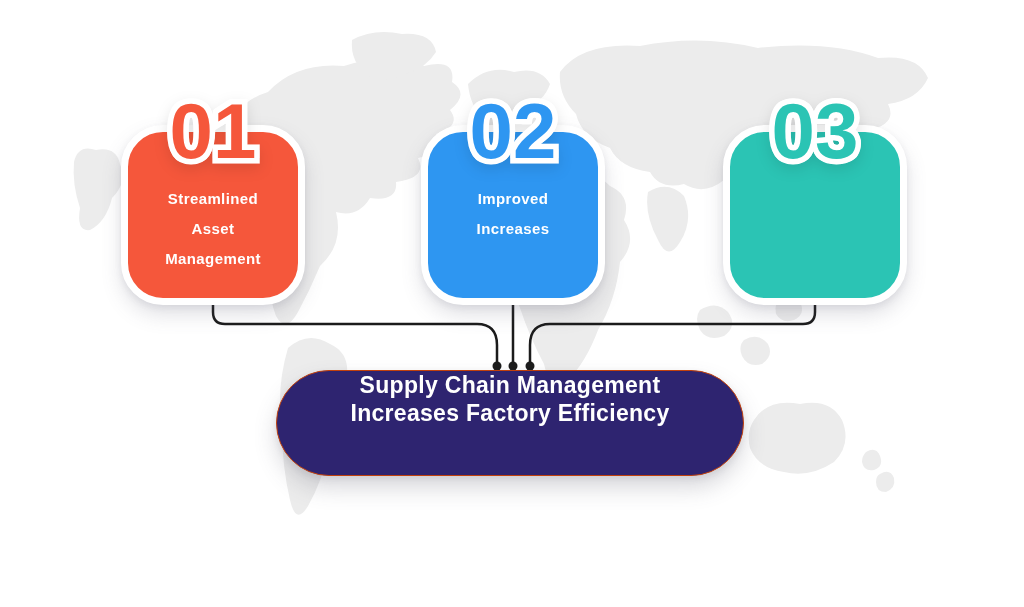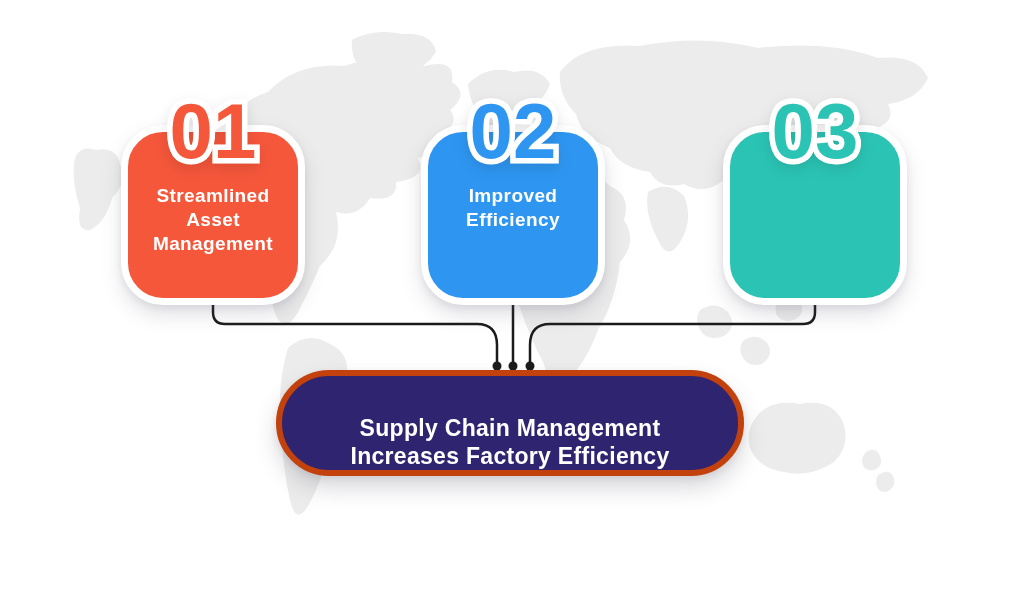--- a/index.html
+++ b/index.html
@@ -32,30 +32,30 @@
     position:absolute;left:0;right:0;top:0;
     color:var(--accent,#ccc);
     -webkit-text-stroke:11px #ffffff;
     text-shadow:0 5px 0 #fff,0 -5px 0 #fff,5px 0 0 #fff,-5px 0 0 #fff,
                 4px 4px 0 #fff,-4px 4px 0 #fff,4px -4px 0 #fff,-4px -4px 0 #fff;
   }
   .num-fill{position:absolute;left:0;right:0;top:0;color:var(--accent,#ccc);}
 
   .step-label{
     position:absolute;top:52px;left:4px;right:4px;
-    font-size:19px;font-weight:bold;line-height:24px;letter-spacing:0.4px;
+    font-size:15px;font-weight:bold;line-height:30px;letter-spacing:0.4px;
     color:#ffffff;text-align:center;white-space:pre-line;
   }
 
   .conclusion{
     position:absolute;left:276px;top:370px;width:468px;height:106px;box-sizing:border-box;
     background:var(--accent,#2e2470);
-    border:6px solid #c2410c;border-radius:53px;
+    border:1px solid #c2410c;border-radius:53px;
     box-shadow:0 12px 22px rgba(80,80,100,0.22), 0 3px 6px rgba(80,80,100,0.10);
-    display:flex;align-items:flex-end;justify-content:center;
+    display:flex;align-items:flex-start;justify-content:center;
     z-index:3;
   }
   .conclusion-label{
     font-size:23px;font-weight:bold;line-height:28px;letter-spacing:0.3px;
     color:#ffffff;text-align:center;white-space:pre-line;
   }
 </style>
 </head>
 <body>
 
@@ -105,21 +105,21 @@
 Asset
 Management</div>
   </div>
 
   <div class="step-box pos-2" style="--accent: #2E96F1;">
     <div class="step-number">
       <span class="num-outline">02</span>
       <span class="num-fill">02</span>
     </div>
     <div class="step-label">Improved
-Efficiency</div>
+Increases</div>
   </div>
 
   <div class="step-box pos-3" style="--accent: #2BC4B4;">
     <div class="step-number">
       <span class="num-outline">03</span>
       <span class="num-fill">03</span>
     </div>
   </div>
 
   <div class="conclusion" style="--accent: #2E2470;">

